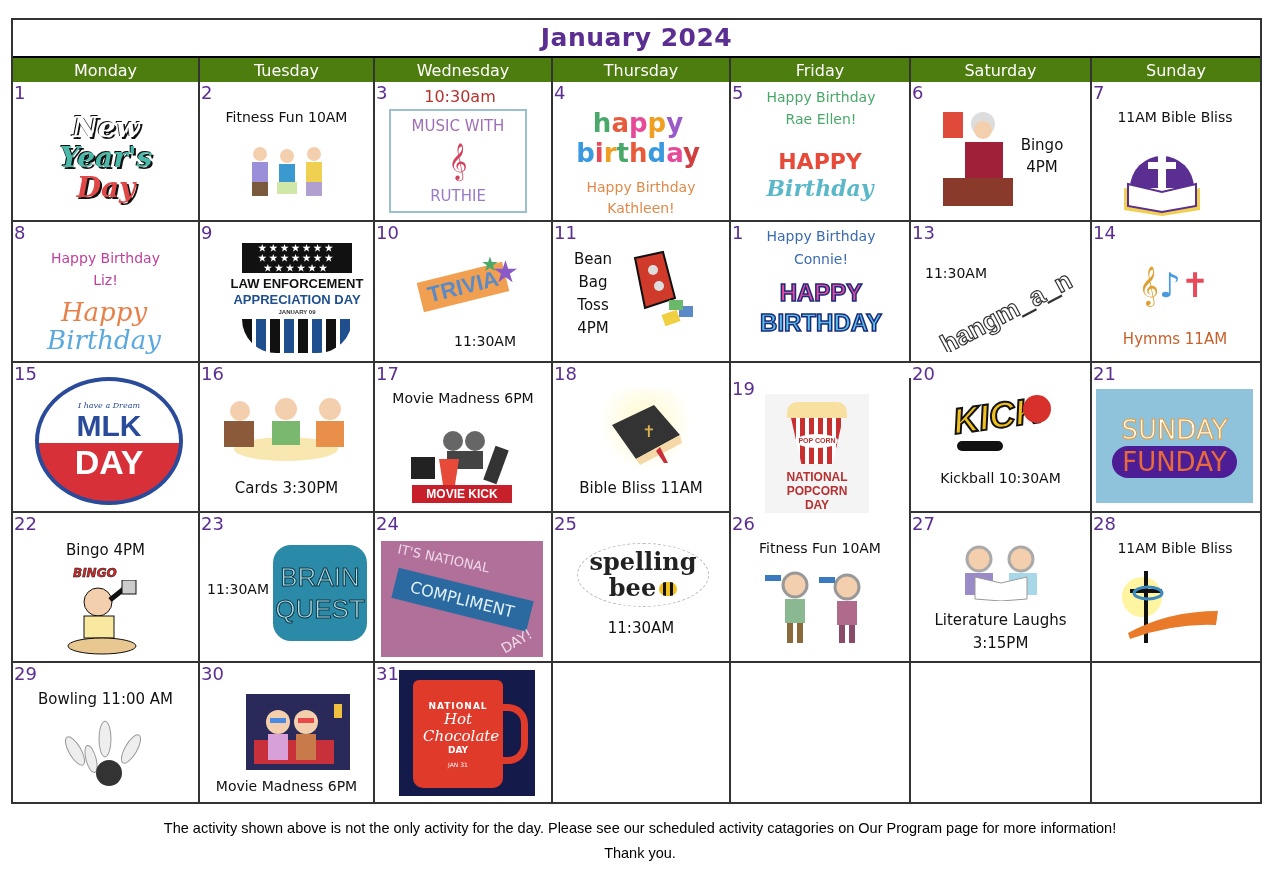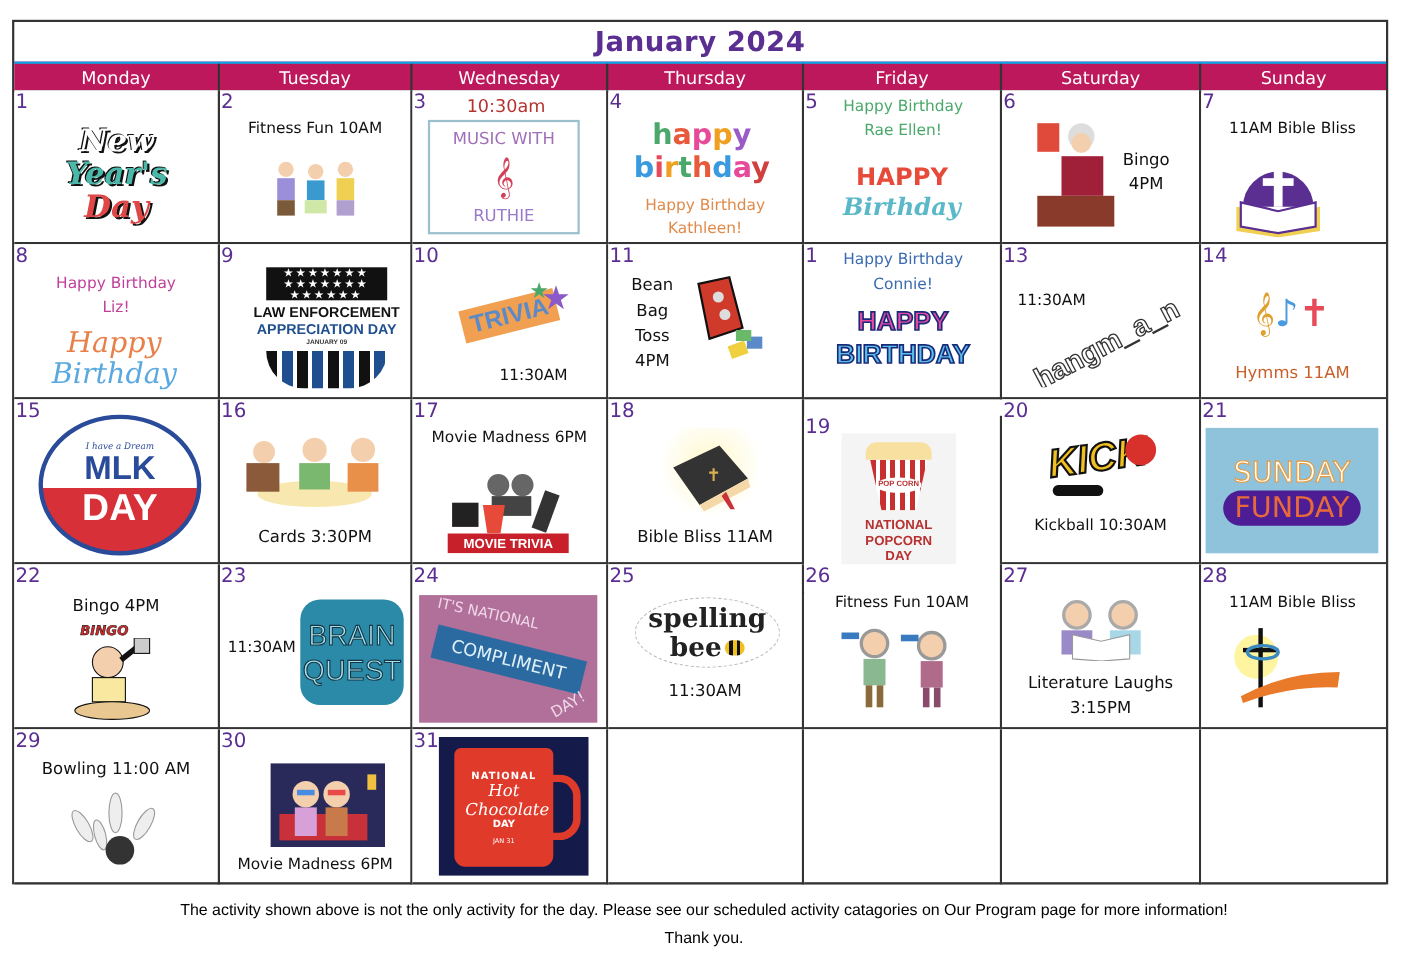--- a/index.html
+++ b/index.html
@@ -1,19 +1,19 @@
 <!DOCTYPE html>
 <html><head>
 <meta charset="utf-8">
 <style>
   html, body { margin:0; padding:0; background:#ffffff; }
   body { width:1280px; height:879px; position:relative; overflow:hidden; font-family:"DejaVu Sans", sans-serif; }
   .cal { position:absolute; left:11px; top:18px; width:1251px; height:786px; border:2px solid #333; box-sizing:border-box; }
   .title { position:absolute; left:0; top:0; width:100%; height:36px; text-align:center; font-size:25px; line-height:36px; color:#5b2e91; letter-spacing:0.5px;font-weight:bold; }
-  .hdr { position:absolute; left:0; top:36px; width:100%; height:28px; background:#be185d; border-top:2px solid #0ea5e9; border-bottom:2px solid #333; box-sizing:border-box; }
+  .hdr { position:absolute; left:0; top:36px; width:100%; height:28px; background:#4d7c0f; border-top:2px solid #000000; border-bottom:2px solid #333; box-sizing:border-box; }
   .hdr .d { position:absolute; top:0; height:24px; line-height:26px; text-align:center; color:#fff; font-size:16px; border-right:2px solid #333; box-sizing:border-box; }
   .cell { position:absolute; border-right:2px solid #333; border-bottom:2px solid #333; box-sizing:border-box; overflow:hidden; background:#fff; }
   .num { position:absolute; left:1px; top:1px; font-size:18px; color:#5b2e91; line-height:20px; }
   .txt { position:absolute; font-size:14px; color:#111; text-align:center; line-height:22px; white-space:nowrap; }
   .pic { position:absolute; display:flex; align-items:center; justify-content:center; text-align:center; font-weight:bold; overflow:hidden; }
   .footer { position:absolute; left:0; width:1280px; text-align:center; font-family:"Liberation Sans", sans-serif; font-size:14.5px; color:#000; }
 </style>
 </head>
 <body>
 
@@ -209,21 +209,21 @@
     <div class="txt" style="left:0;width:176px;top:24px">Movie Madness 6PM</div>
     <div class="pic" style="left:14px;top:52px;width:146px;height:88px;flex-direction:column;justify-content:flex-end">
       <svg width="110" height="56" viewBox="0 0 110 56">
           <circle cx="46" cy="12" r="10" fill="#666"></circle>
           <circle cx="68" cy="12" r="10" fill="#666"></circle>
           <rect x="40" y="22" width="36" height="18" fill="#444"></rect>
           <rect x="4" y="28" width="24" height="22" fill="#222"></rect>
           <path d="M32 30 L52 30 L48 56 L36 56 Z" fill="#e84a3a"></path>
           <rect x="82" y="18" width="14" height="36" fill="#333" transform="rotate(20 89 36)"></rect>
         </svg>
-      <div style="background:#c8202a;color:#fff;font-size:12px;padding:2px 14px;font-family:'Liberation Sans',sans-serif">MOVIE TRIVIA</div>
+      <div style="background:#c8202a;color:#fff;font-size:12px;padding:2px 14px;font-family:'Liberation Sans',sans-serif">MOVIE KICK</div>
     </div>
   </div>
   <div class="cell" style="left:540px;top:343px;width:178px;height:150px">
     <div class="num">18</div>
     <div class="pic" style="left:50px;top:26px;width:86px;height:86px;background:radial-gradient(circle at 50% 40%,#fff8c8,#fff 70%)">
       <svg width="80" height="70" viewBox="0 0 80 70">
           <path d="M6 28 L48 8 L74 38 L30 62 Z" fill="#333"></path>
           <path d="M30 62 L74 38 L76 46 L34 68 Z" fill="#f4d8a8"></path>
           <text x="36" y="40" fill="#d8b050" font-size="16" font-family="DejaVu Sans">✝</text>
           <path d="M54 50 L62 66 L58 66 L50 54 Z" fill="#c8303a"></path>

